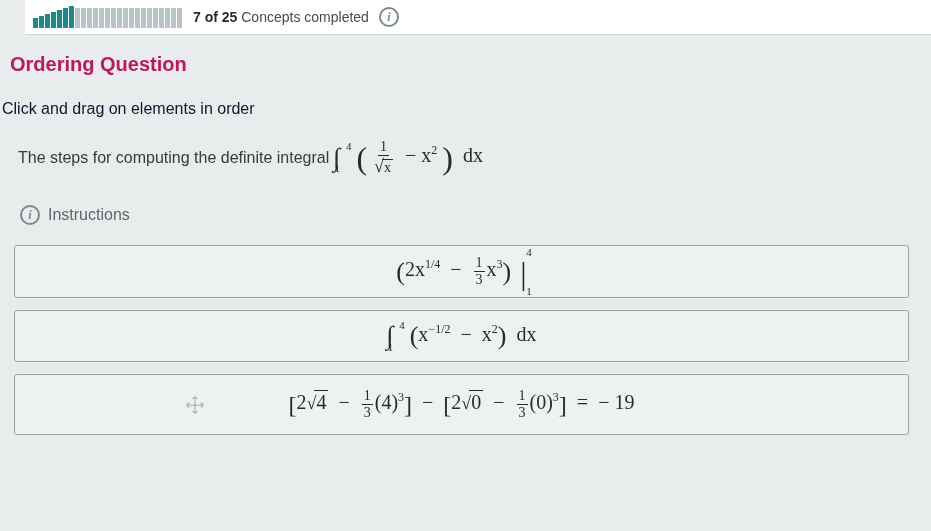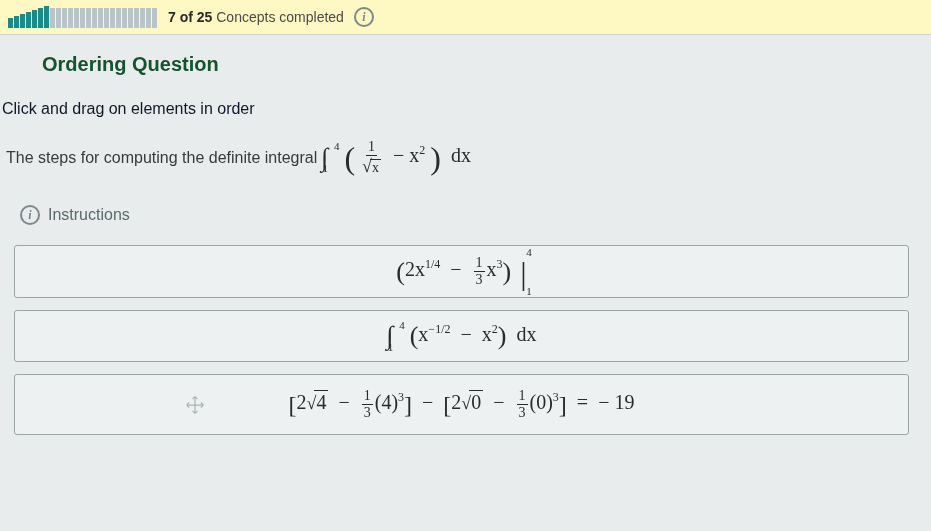--- a/index.html
+++ b/index.html
@@ -13,22 +13,23 @@
       width: 931px;
       height: 531px;
       overflow: hidden;
       color: #3a3a3a;
     }
     .top-bar {
       display: flex;
       align-items: center;
       padding: 6px 8px;
       gap: 10px;
-      background: #fef9c3;
+      background: #ffffff;
       border-bottom: 1px solid #d0d4d4;
+      margin-left: 25px;
     }
     .progress-bar {
       display: flex;
       gap: 0px;
       align-items: flex-end;
       height: 22px;
     }
     .progress-seg {
       width: 5px;
       margin-right: 1px;
@@ -70,35 +71,34 @@
       font-style: italic;
       font-family: serif;
       font-weight: bold;
     }
     .content {
       padding: 18px 8px 0 0;
     }
     .q-title {
       font-size: 20px;
       font-weight: bold;
-      color: #14532d;
-      padding-left: 2px;
+      color: #be185d;
+      padding-left: 10px;
       margin-bottom: 24px;
-      margin-left: 40px;
     }
     .instruction-line {
       font-size: 16px;
       color: #0f172a;
       padding-left: 2px;
       margin-bottom: 22px;
     }
     .prompt-line {
       font-size: 16px;
       color: #3a3a3a;
-      padding-left: 6px;
+      padding-left: 18px;
       margin-bottom: 30px;
       display: flex;
       align-items: center;
       flex-wrap: wrap;
       gap: 4px;
     }
     .instructions-link {
       display: flex;
       align-items: center;
       gap: 8px;

